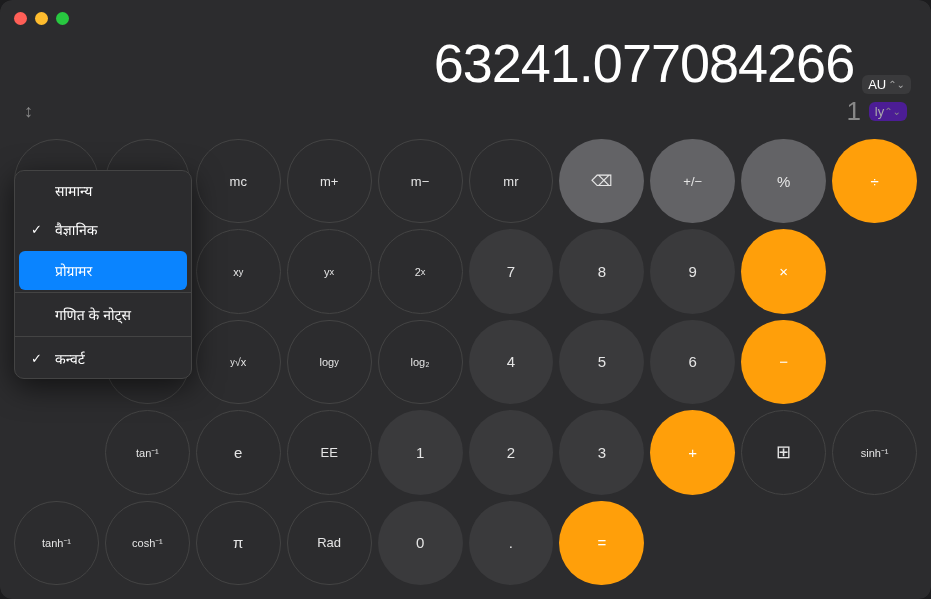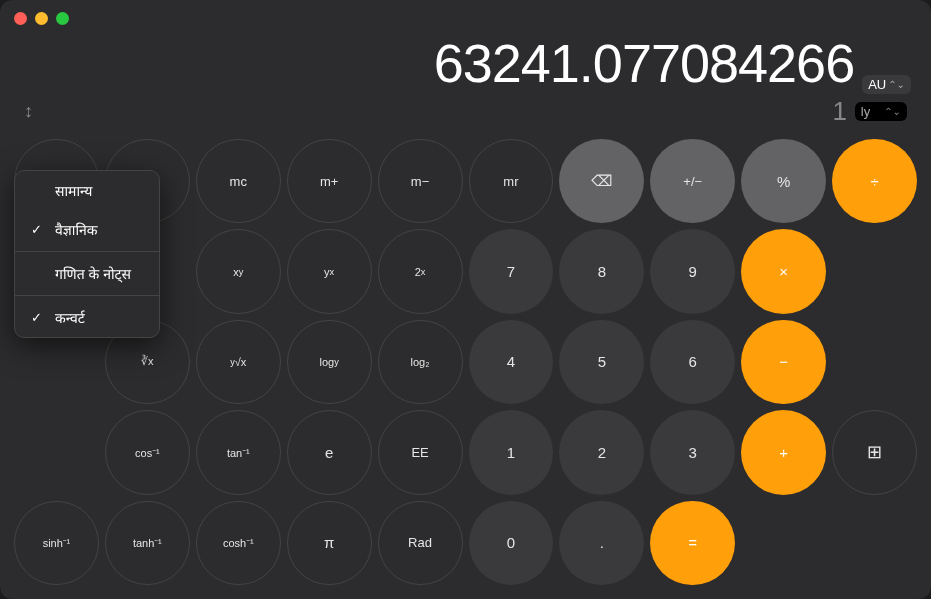--- a/index.html
+++ b/index.html
@@ -87,28 +87,28 @@
       justify-content: flex-end;
       gap: 8px;
       padding-right: 0;
     }
     .secondary-value {
       color: #888;
       font-size: 26px;
       font-weight: 300;
     }
     .secondary-unit {
-      background: #000000;
+      background: #4c1d95;
       border-radius: 6px;
       padding: 2px 6px;
       color: #aaa;
       font-size: 13px;
       display: flex;
       align-items: center;
-      gap: 14px;
+      gap: 0;
     }
 
     
     .btn-grid {
       display: grid;
       grid-template-columns: repeat(10, 1fr);
       grid-template-rows: repeat(5, 1fr);
       gap: 6px;
       padding: 6px 14px 14px;
       flex: 1;
@@ -134,21 +134,21 @@
     .btn-xsmall { font-size: 11px; }
 
     
     .dropdown-menu {
       position: absolute;
       left: 14px;
       top: 170px;
       background: #2c2c2e;
       border-radius: 10px;
       box-shadow: 0 8px 30px rgba(0,0,0,0.6);
-      width: 146px;
+      width: 178px;
       z-index: 100;
       overflow: hidden;
       border: 1px solid #444;
     }
     .menu-item {
       padding: 10px 16px;
       color: #fff;
       font-size: 14px;
       cursor: pointer;
       display: flex;
@@ -224,21 +224,20 @@
     <button class="btn btn-dark btn-xsmall"><sup>y</sup>√x</button>
     <button class="btn btn-dark btn-xsmall">log<sub>y</sub></button>
     <button class="btn btn-dark btn-xsmall">log₂</button>
     <button class="btn">4</button>
     <button class="btn">5</button>
     <button class="btn">6</button>
     <button class="btn btn-orange">−</button>
 
     <div style="grid-column: span 1;"></div>
     <div style="grid-column: span 1;"></div>
-    <button class="btn btn-dark btn-xsmall">cos⁻¹</button>
     <button class="btn btn-dark btn-xsmall">tan⁻¹</button>
     <button class="btn btn-dark">e</button>
     <button class="btn btn-dark btn-small">EE</button>
     <button class="btn">1</button>
     <button class="btn">2</button>
     <button class="btn">3</button>
     <button class="btn btn-orange">+</button>
 
     <button class="btn btn-dark" style="font-size:18px;">⊞</button>
     <button class="btn btn-dark btn-xsmall">sinh⁻¹</button>
@@ -253,20 +252,24 @@
 
   <div class="dropdown-menu">
     <div class="menu-item">
       <span class="checkmark"></span>
       <span>सामान्य</span>
     </div>
     <div class="menu-item">
       <span class="checkmark">✓</span>
       <span>वैज्ञानिक</span>
     </div>
+    <div class="menu-item active">
+      <span class="checkmark"></span>
+      <span>प्रोग्रामर</span>
+    </div>
     <div class="menu-divider"></div>
     <div class="menu-item">
       <span class="checkmark"></span>
       <span>गणित के नोट्स</span>
     </div>
     <div class="menu-divider"></div>
     <div class="menu-item">
       <span class="checkmark">✓</span>
       <span>कन्वर्ट</span>
     </div>

